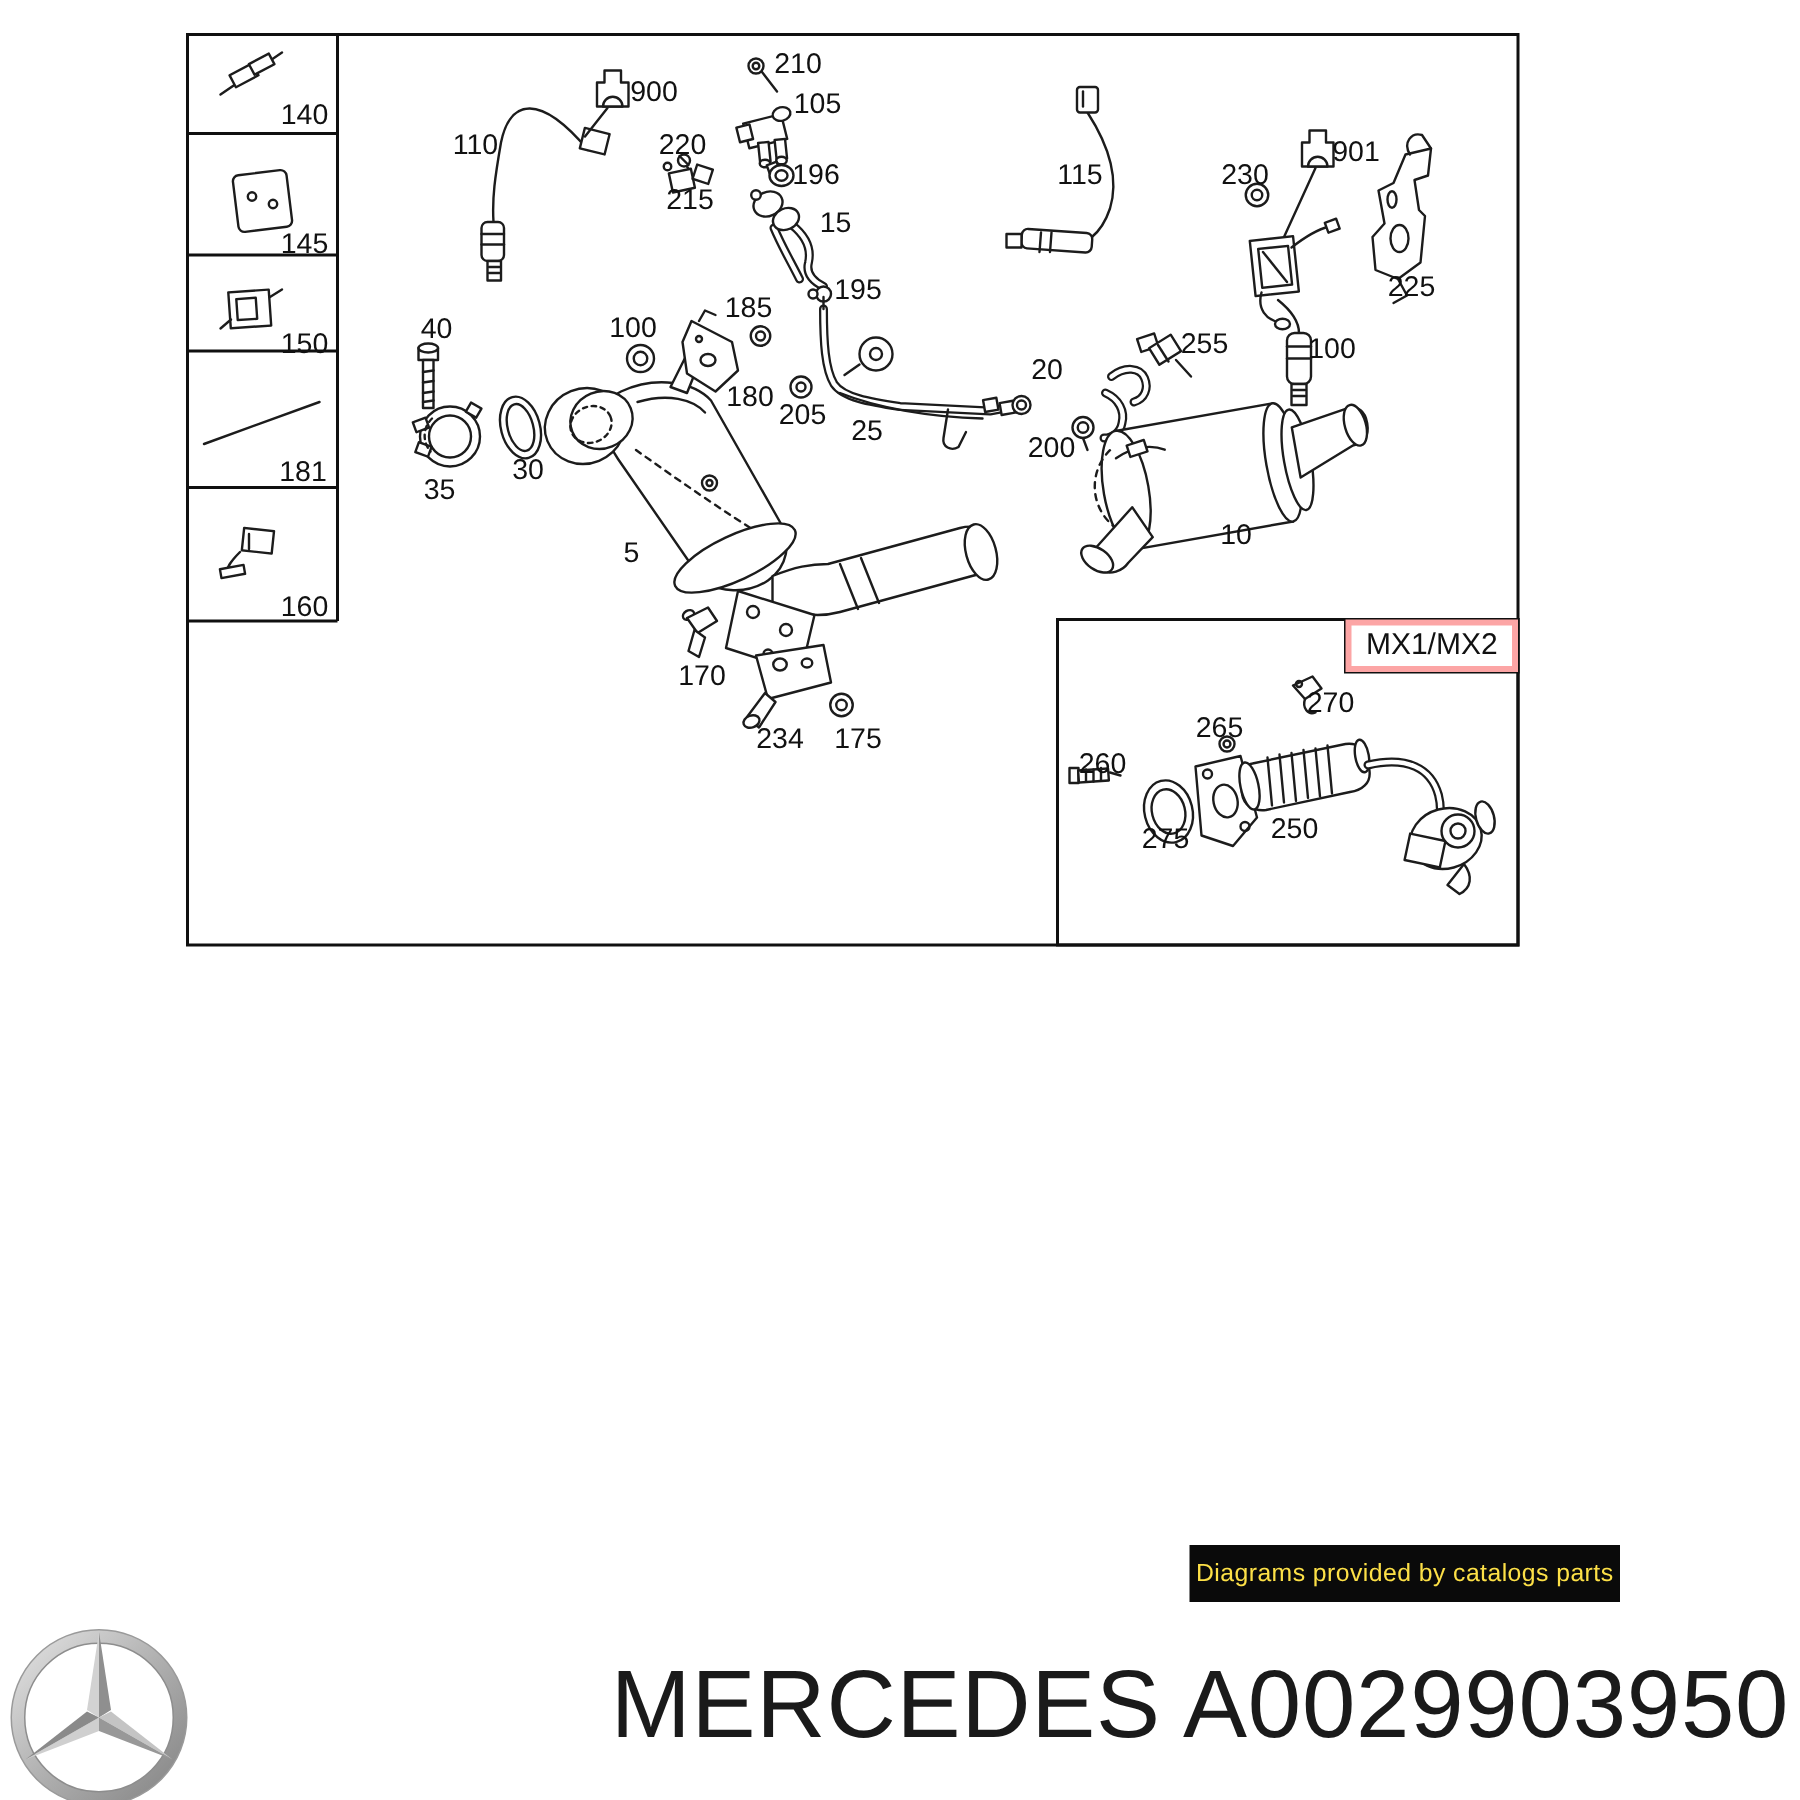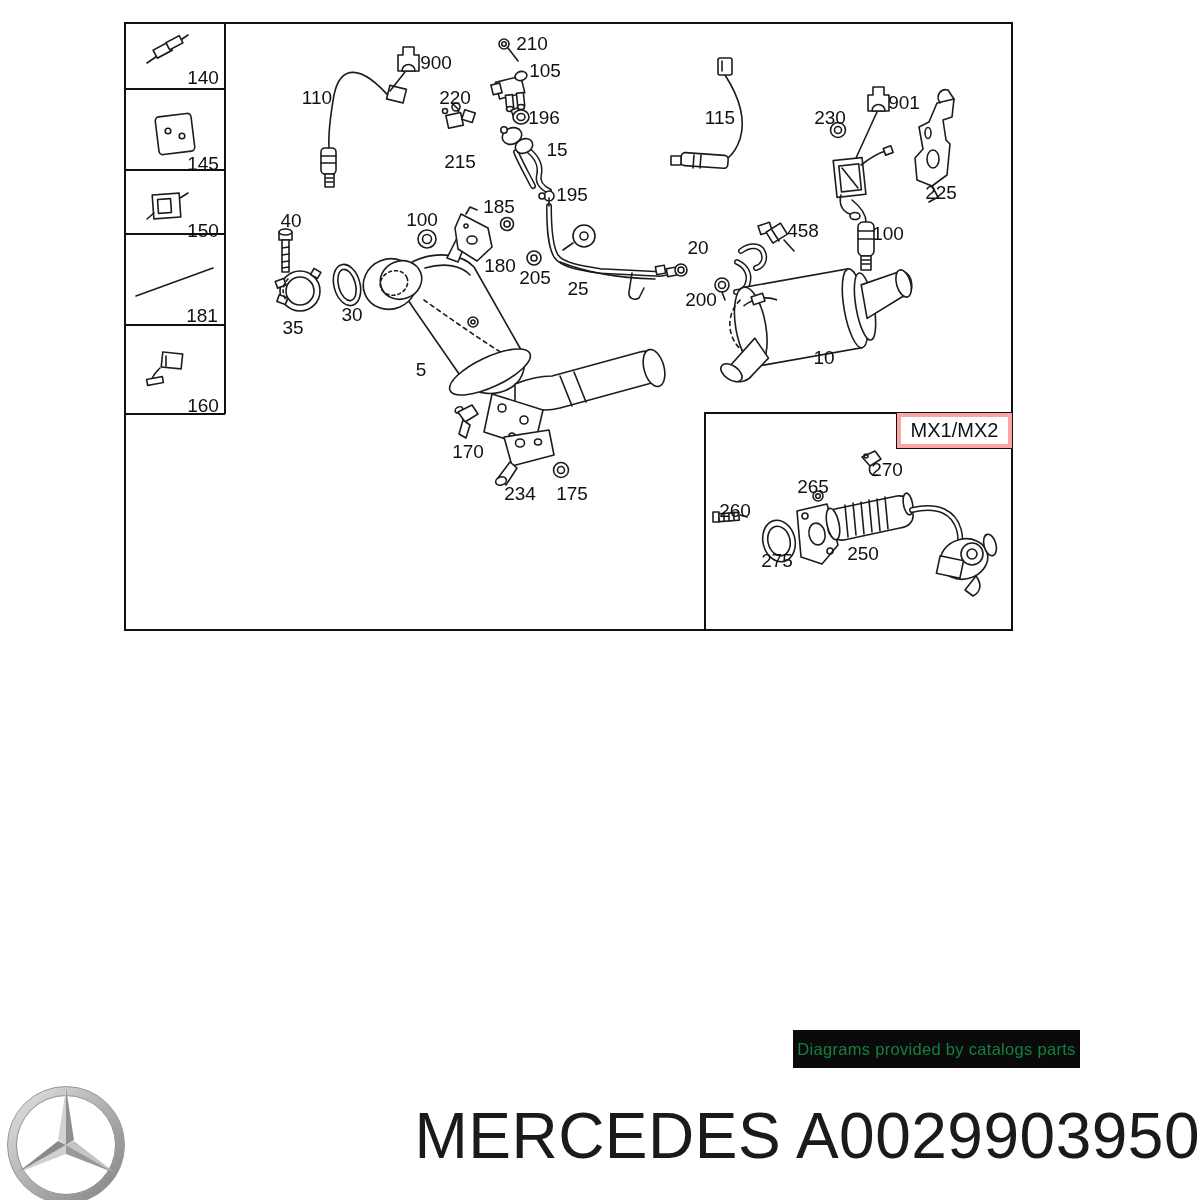--- a/index.html
+++ b/index.html
@@ -18,25 +18,25 @@
     position:absolute; transform:translate(-50%,-50%);
     font-size:19px; color:#111; white-space:nowrap; line-height:1;
   }
   .mx-box {
     position:absolute; left:897px; top:413px; width:115px; height:35px;
     border:4px solid #fca5a5; display:flex; align-items:center; justify-content:center;
     font-size:20px; color:#111;
   }
   .badge {
     position:absolute; left:793px; top:1030px; width:287px; height:38px;
-    background:#0a0a0a; color:#15803d; display:flex; align-items:center; justify-content:center;
+    background:#0a0a0a; color:#fde047; display:flex; align-items:center; justify-content:center;
     font-size:16.5px; letter-spacing:0.3px;
   }
   .title {
-    position:absolute; left:400px; top:1104px; width:800px; text-align:right;
+    position:absolute; left:400px; top:1104px; width:800px; text-align:center;
     font-size:64px; color:#1a1a1a; line-height:1; letter-spacing:0.5px;
   }
   .logo { position:absolute; left:4px; top:1082px; }
 </style>
 </head>
 <body>
 
 <div class="canvas">
 
   <svg class="art" width="1200" height="1200" viewBox="0 0 1200 1200">
@@ -382,34 +382,34 @@
   <div class="co" style="left:203px;top:230px">150</div>
   <div class="co" style="left:202px;top:315px">181</div>
   <div class="co" style="left:203px;top:405px">160</div>
 
   <div class="co" style="left:436px;top:62px">900</div>
   <div class="co" style="left:317px;top:97px">110</div>
   <div class="co" style="left:532px;top:43px">210</div>
   <div class="co" style="left:545px;top:70px">105</div>
   <div class="co" style="left:455px;top:97px">220</div>
   <div class="co" style="left:544px;top:117px">196</div>
-  <div class="co" style="left:460px;top:161px">215</div>
+  <div class="co" style="left:460px;top:134px">215</div>
   <div class="co" style="left:557px;top:149px">15</div>
   <div class="co" style="left:572px;top:194px">195</div>
   <div class="co" style="left:720px;top:117px">115</div>
   <div class="co" style="left:830px;top:117px">230</div>
   <div class="co" style="left:904px;top:102px">901</div>
   <div class="co" style="left:941px;top:192px">225</div>
   <div class="co" style="left:291px;top:220px">40</div>
   <div class="co" style="left:422px;top:219px">100</div>
   <div class="co" style="left:499px;top:206px">185</div>
   <div class="co" style="left:500px;top:265px">180</div>
   <div class="co" style="left:535px;top:277px">205</div>
   <div class="co" style="left:578px;top:288px">25</div>
-  <div class="co" style="left:803px;top:230px">458</div>
+  <div class="co" style="left:803px;top:230px">255</div>
   <div class="co" style="left:888px;top:233px">100</div>
   <div class="co" style="left:698px;top:247px">20</div>
   <div class="co" style="left:701px;top:299px">200</div>
   <div class="co" style="left:293px;top:327px">35</div>
   <div class="co" style="left:352px;top:314px">30</div>
   <div class="co" style="left:421px;top:369px">5</div>
   <div class="co" style="left:824px;top:357px">10</div>
   <div class="co" style="left:468px;top:451px">170</div>
   <div class="co" style="left:520px;top:493px">234</div>
   <div class="co" style="left:572px;top:493px">175</div>

